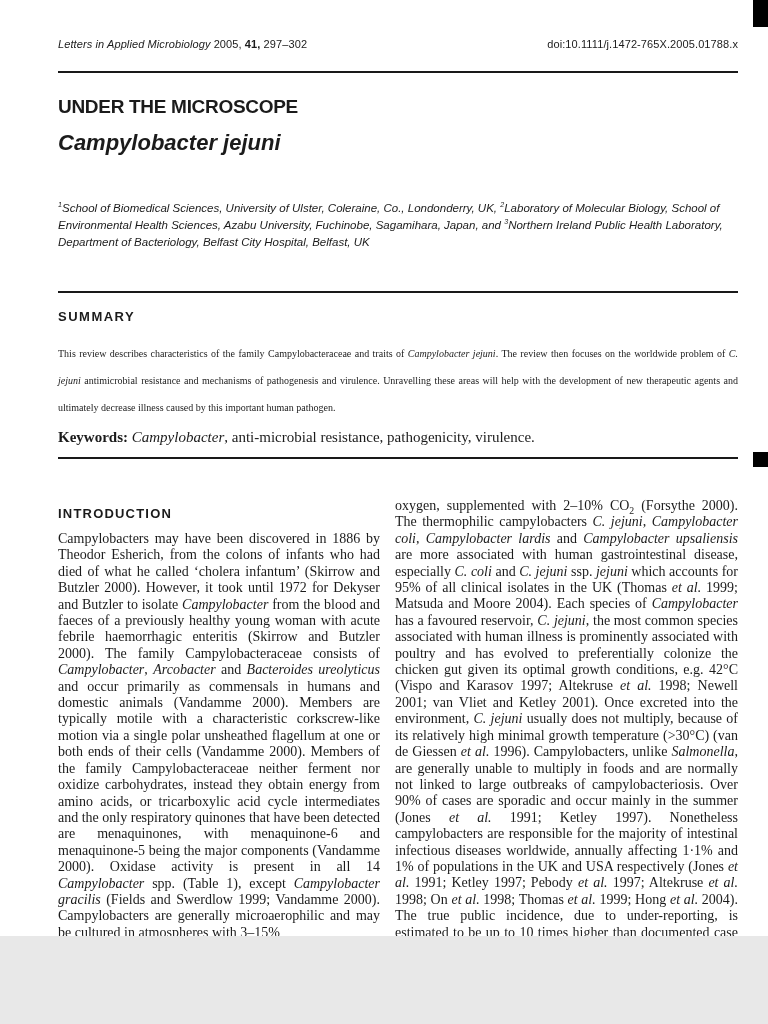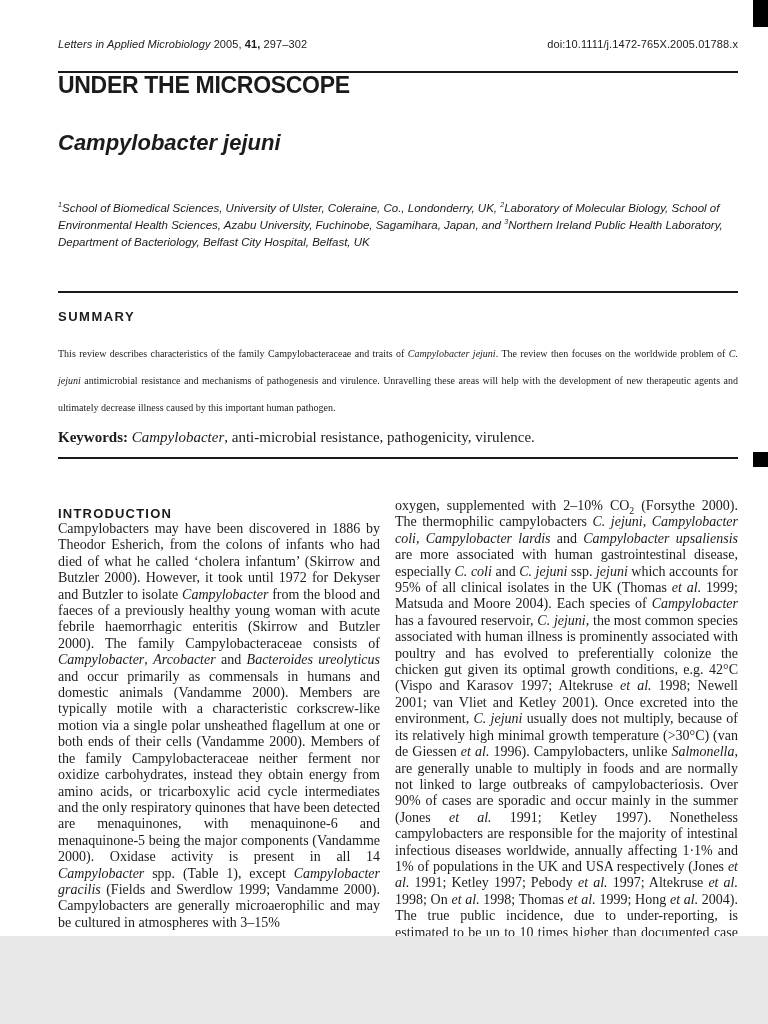--- a/index.html
+++ b/index.html
@@ -6,37 +6,37 @@
   .page{position:relative;width:768px;height:936px;background:#ffffff;overflow:hidden;
         font-family:"Liberation Serif",serif;color:#1b1b1b;}
   .abs{position:absolute;}
   .main-x{left:58px;width:680px;}
   .sans{font-family:"Liberation Sans",sans-serif;}
   .it{font-style:italic;}
   .bd{font-weight:bold;}
   .rule{height:2px;background:#191919;}
   .hdr{top:38px;font-size:11px;display:flex;justify-content:space-between;letter-spacing:.1px;}
   .rule1{top:71px;}
-  .h1{top:72px;font-size:23px;font-weight:bold;letter-spacing:-.3px;}
+  .h1{top:96px;font-size:19px;font-weight:bold;letter-spacing:-.3px;}
   .h2{top:130px;font-size:22px;font-weight:bold;font-style:italic;}
   .authors{top:177px;font-size:14px;font-weight:bold;}
   .authors sup,.affil sup{font-size:62%;}
   .affil{top:200px;font-size:11.5px;font-style:italic;line-height:17px;}
   .history{top:258px;font-size:11px;}
   .rule2{top:291px;}
   .sum-h{top:309px;font-size:13px;font-weight:bold;letter-spacing:1.5px;}
   .sum-b{top:340px;font-size:10px;line-height:27px;text-align:justify;}
   .kw{top:429px;font-size:15px;}
   .rule3{top:457px;}
   .cols{top:498px;display:flex;}
   .colL{width:322px;}
   .colR{width:343px;margin-left:15px;}
   .intro-h{padding-top:8px;font-size:13px;font-weight:bold;letter-spacing:1.2px;}
   .body-txt{font-size:14px;line-height:16.4px;text-align:justify;}
-  .colL .body-txt{}
+  .colL .body-txt{margin-top:10px;}
   .footnote{margin-top:9px;font-size:10px;font-style:italic;line-height:15.5px;}
   .copyright{top:958px;font-size:12px;}
   sup{line-height:0;}
   sub{line-height:0;font-size:70%;}
   .scan-mark{position:absolute;background:#000;}
   .mark-top{left:753px;top:0;width:15px;height:27px;}
   .mark-mid{left:753px;top:452px;width:15px;height:15px;}
 </style>
 </head>
 <body>

